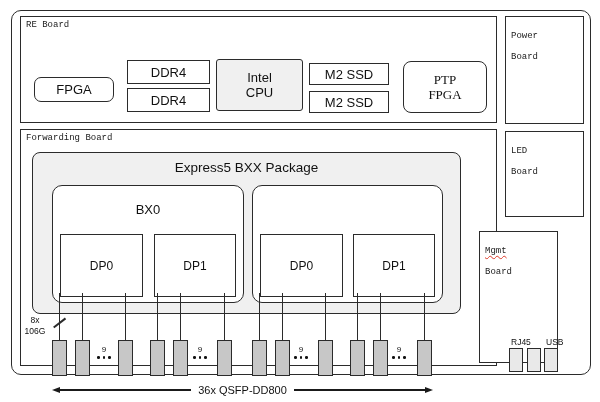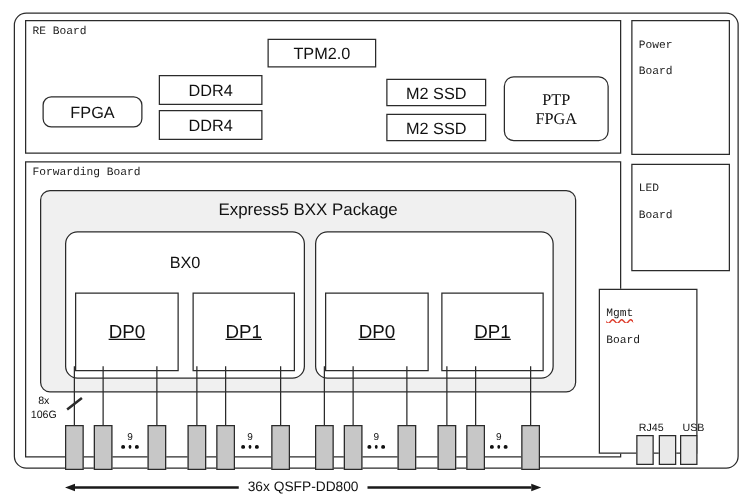--- a/index.html
+++ b/index.html
@@ -45,21 +45,21 @@
   }
   .bx{
     position:absolute;top:32px;height:118px;border:1.4px solid #2b2b2b;border-radius:10px;
     background:#fff;box-sizing:border-box;
   }
   .bx0{left:19px;width:192px;padding-left:42px;}
   .bx1{left:219px;width:191px;}
   .bx-label{position:absolute;left:0;right:0;top:16px;text-align:center;font-size:13px;color:#111;}
   .dp{
     position:absolute;top:48px;height:63px;border:1.4px solid #2b2b2b;background:#fff;box-sizing:border-box;
-    display:flex;align-items:center;justify-content:center;font-size:15px;color:#111;text-decoration:underline;
+    display:flex;align-items:center;justify-content:center;font-size:12px;color:#111;
   }
   .wire{position:absolute;width:1.5px;background:#2b2b2b;top:293px;height:47px;}
   .qsfp{
     position:absolute;top:340px;width:15px;height:36px;background:#c7c7c7;
     border:1.5px solid #2b2b2b;box-sizing:border-box;z-index:5;
   }
   .dotgroup{
     position:absolute;top:346px;width:22px;text-align:center;z-index:4;
   }
   .dotgroup .nine{font-size:8px;line-height:8px;color:#111;display:block;}
@@ -102,22 +102,25 @@
     <span class="board-label">RE Board</span>
     <div class="comp fpga">
       <span>FPGA</span>
     </div>
     <div class="comp ddr4-a">
       <span>DDR4</span>
     </div>
     <div class="comp ddr4-b">
       <span>DDR4</span>
     </div>
-    <div class="comp tpm">
-      <span>TPM2.0</span>
+    <div class="comp gray cpu">
+      <span>
+        <span>Intel</span><br>
+        <span>CPU</span>
+      </span>
     </div>
     <div class="comp m2-a">
       <span>M2 SSD</span>
     </div>
     <div class="comp m2-b">
       <span>M2 SSD</span>
     </div>
     <div class="comp ptp">
       <span>
         <span>PTP</span><br>

